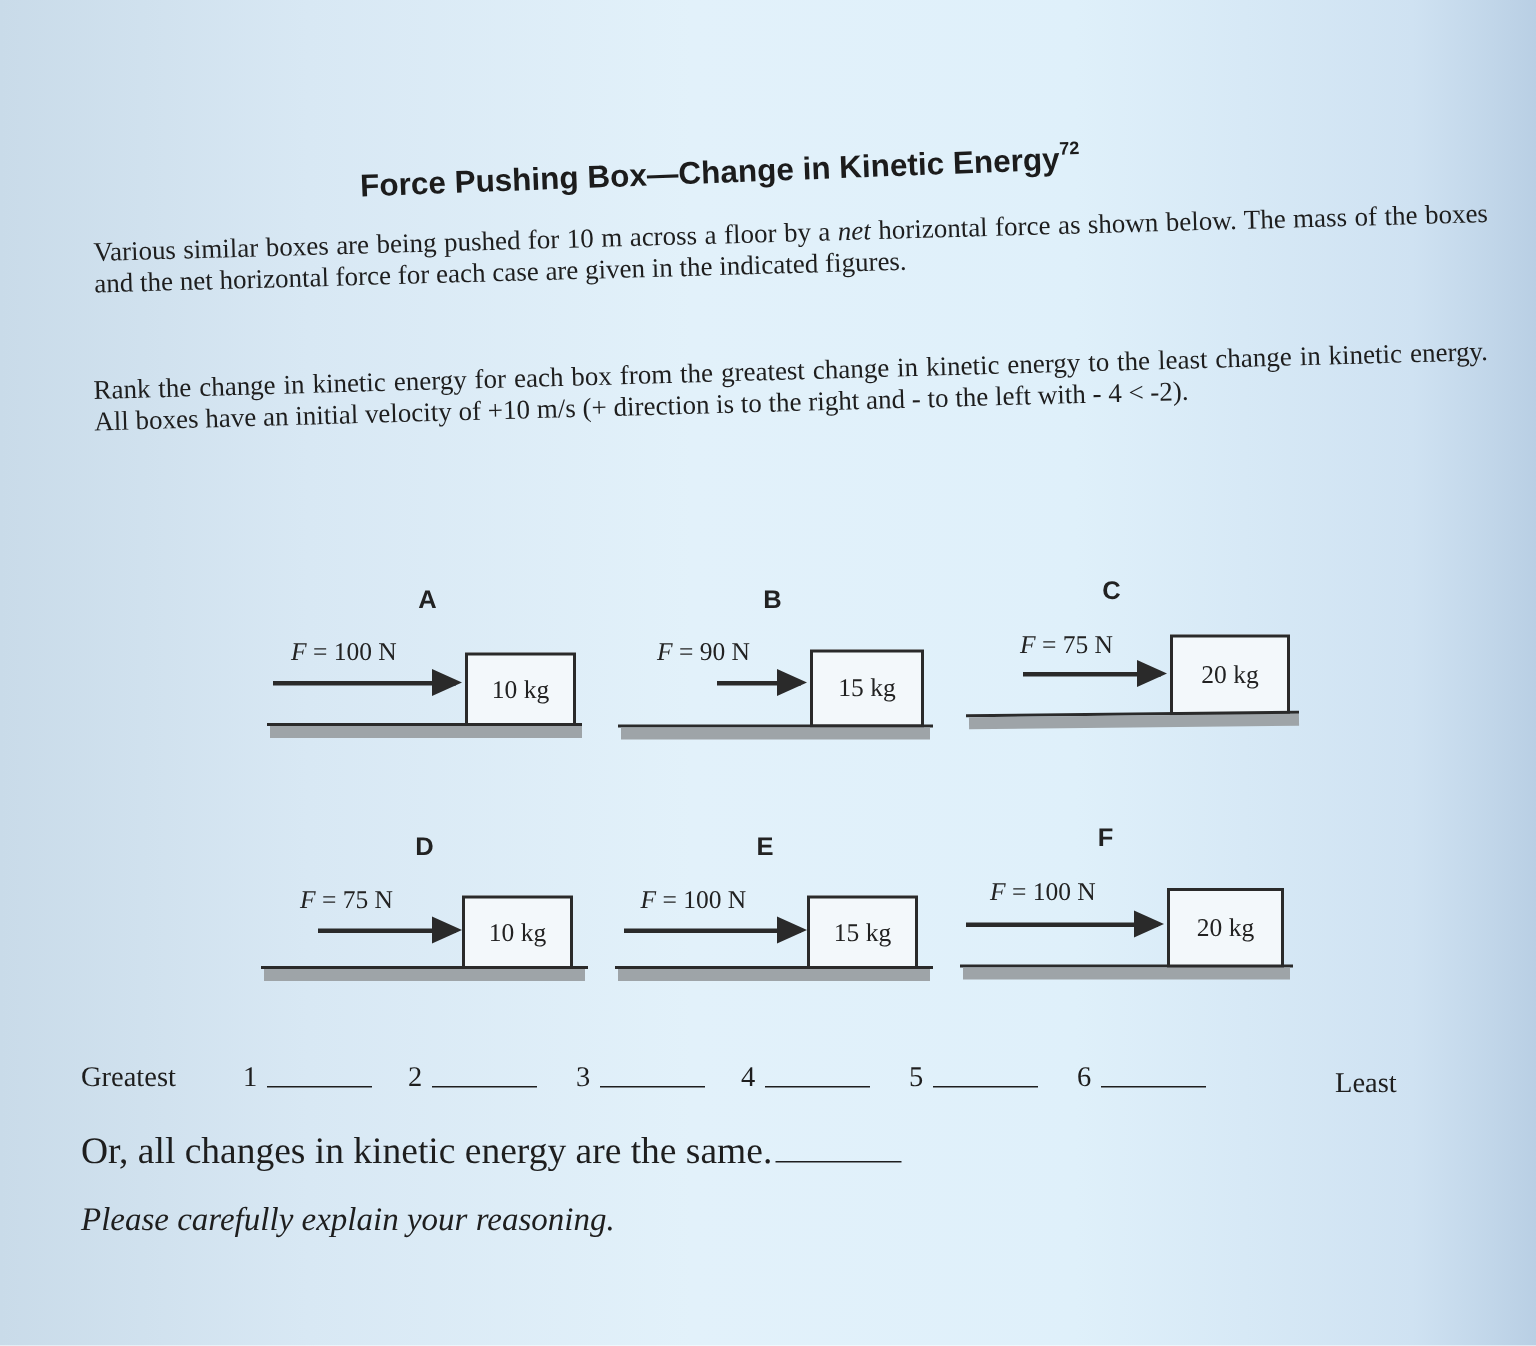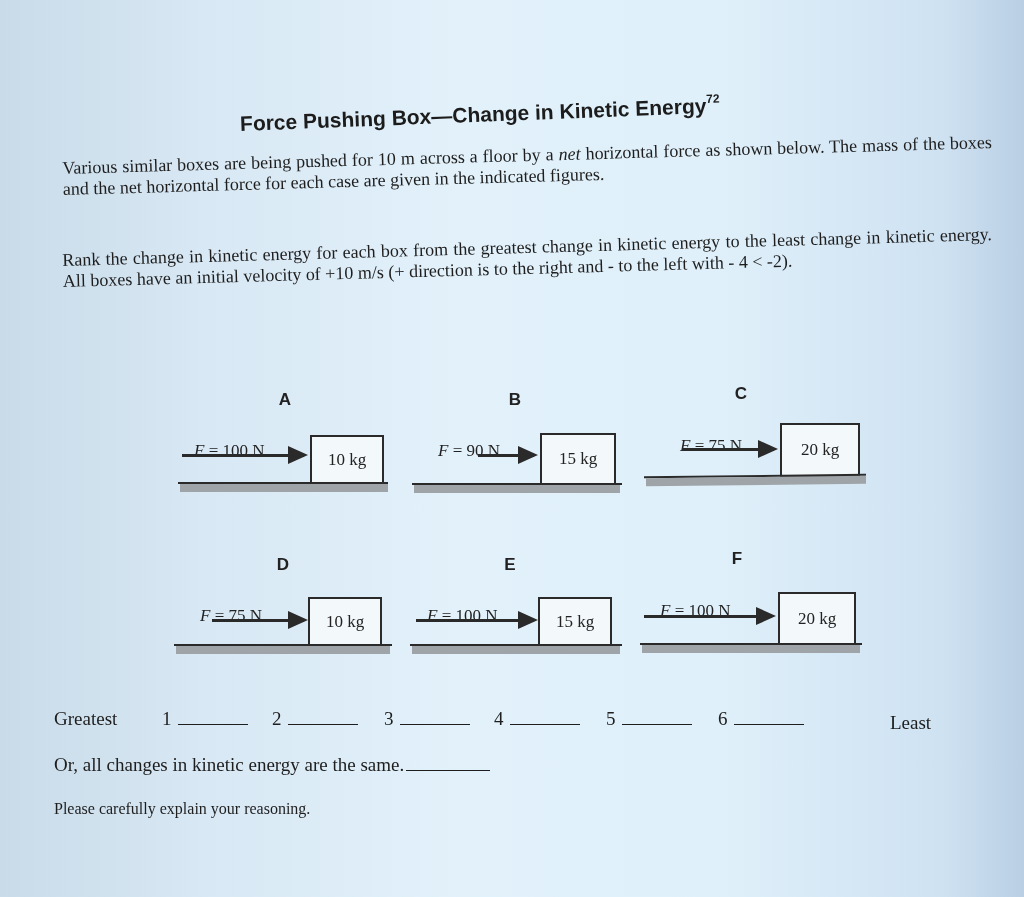--- a/index.html
+++ b/index.html
@@ -28,21 +28,21 @@
   .para em { font-style: italic; }
 
   .grid { position: absolute; left: 170px; top: 380px; width: 700px; height: 300px; }
   .case { position: absolute; width: 230px; height: 120px; }
   .case-label {
     position: absolute; top: 10px; width: 30px; text-align: center;
     font-family: "Liberation Sans", "DejaVu Sans", sans-serif;
     font-weight: bold; font-size: 17px; color: #222;
   }
   .force-label {
-    position: absolute; top: 45px; font-size: 17px; white-space: nowrap; color: #222; margin-top: 16px;
+    position: absolute; top: 45px; font-size: 17px; white-space: nowrap; color: #222;
   }
   .force-label i { font-style: italic; }
   .arrow { position: absolute; height: 3px; background: #2a2a2a; top: 74px; }
   .arrow::after {
     content: ""; position: absolute; right: -4px; top: -8px;
     border-left: 20px solid #2a2a2a; border-top: 9px solid transparent; border-bottom: 9px solid transparent;
   }
   .box {
     position: absolute; border: 2px solid #2a2a2a; background: #f3f8fb;
     display: flex; align-items: center; justify-content: center;
@@ -50,23 +50,23 @@
   }
   .floor-line { position: absolute; height: 2px; background: #2a2a2a; }
   .floor { position: absolute; height: 8px; background: #9ea4a8; }
 
   .rank-row {
     position: absolute; left: 54px; top: 708px; width: 850px; height: 30px;
     font-size: 19px; color: #1e1e1e;
   }
   .rank-row span { position: absolute; top: 0; white-space: nowrap; text-align: center; }
   .blank { display: inline-block; width: 70px; border-bottom: 1.5px solid #1e1e1e; margin-left: 6px; height: 16px; }
-  .line2 { position: absolute; left: 54px; top: 754px; font-size: 19px; color: #1e1e1e; white-space: nowrap; }
+  .line2 { position: absolute; left: 54px; top: 754px; font-size: 25px; color: #1e1e1e; white-space: nowrap; }
   .line2 .blank { width: 84px; margin-left: 2px; }
-  .line3 { position: absolute; left: 54px; top: 800px; font-size: 16px; color: #1e1e1e; white-space: nowrap; }
+  .line3 { position: absolute; left: 54px; top: 800px; font-size: 22px; color: #1e1e1e; white-space: nowrap; font-style: italic; }
 </style>
 </head>
 <body>
 
 <div class="sheet">
 
   <div class="title">
     <span>Force Pushing Box—Change in Kinetic Energy</span><sup>72</sup>
   </div>
 

